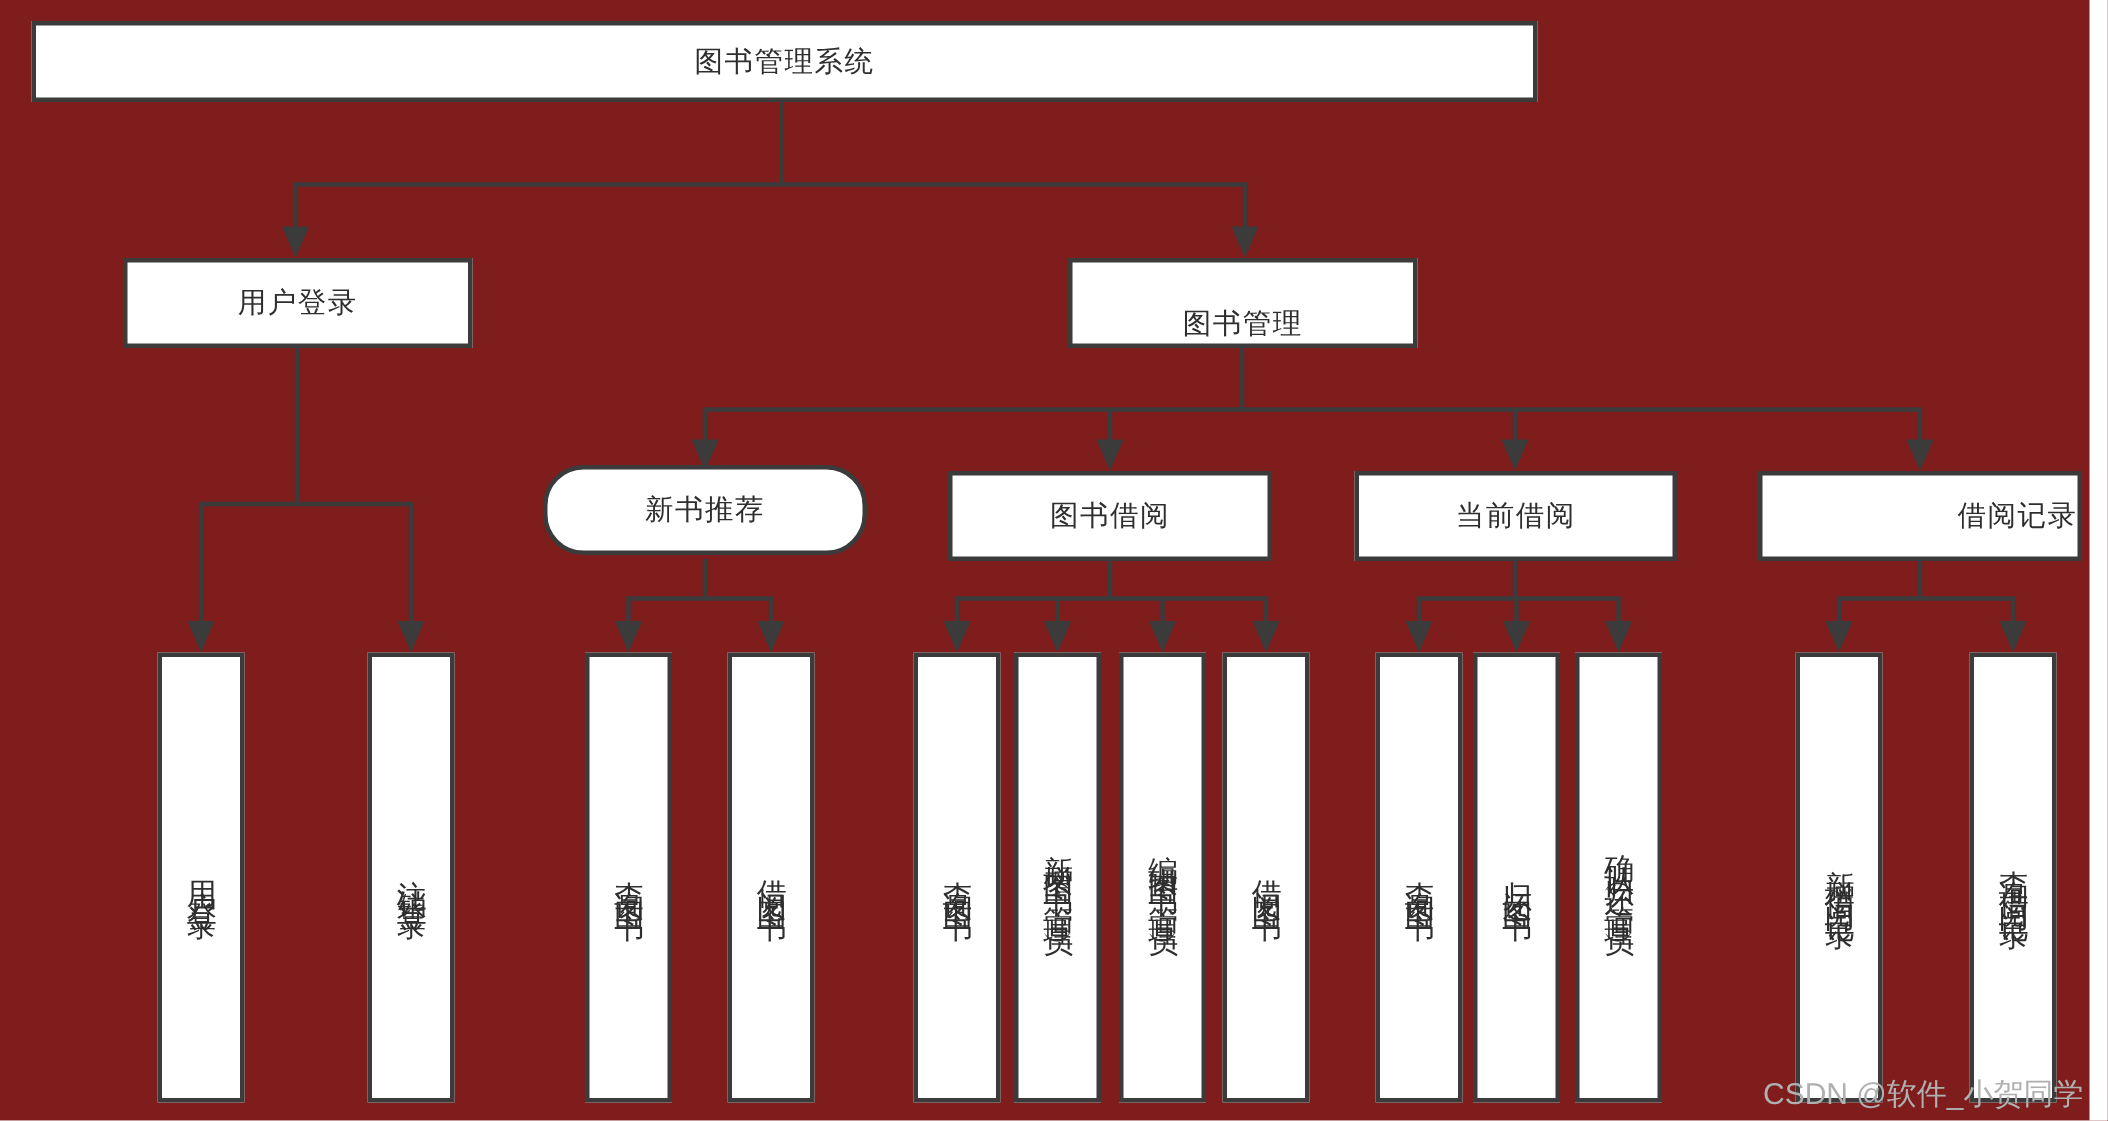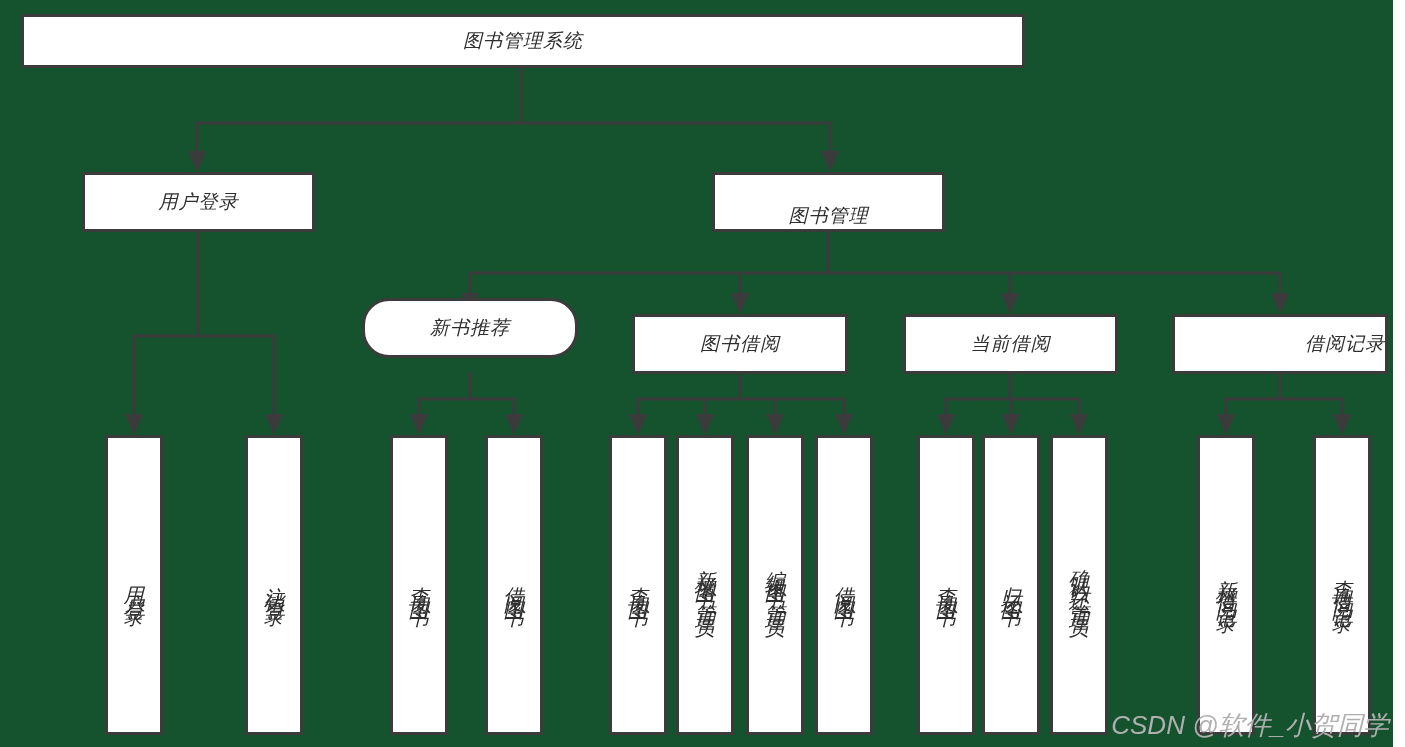--- a/index.html
+++ b/index.html
@@ -4,24 +4,23 @@
 <style>
   html, body {
     margin: 0;
     padding: 0;
     background: #ffffff;
   }
   .canvas {
     position: relative;
     width: 1393px;
     height: 747px;
-    background: #14532d;
+    background: #7f1d1d;
     font-family: "Liberation Sans", sans-serif;
     overflow: hidden;
-    font-style: italic;
   }
   .connectors {
     position: absolute;
     left: 0;
     top: 0;
     z-index: 0;
   }
   .box {
     position: absolute;
     box-sizing: border-box;
@@ -42,21 +41,21 @@
     writing-mode: vertical-rl;
     text-orientation: mixed;
     font-size: 20px;
     letter-spacing: 7px;
     line-height: 1;
   }
   .watermark {
     position: absolute;
     right: 4px;
     bottom: 4px;
-    font-size: 26px;
+    font-size: 20px;
     color: #b0b0b0;
     z-index: 2;
     white-space: nowrap;
     font-family: "Liberation Sans", sans-serif;
     margin-left: 32px;
   }
 </style>
 </head>
 <body>
 
@@ -99,21 +98,21 @@
     <span class="h-label">图书管理系统</span>
   </div>
 
   <div class="box" style="left:82px; top:172px; width:233px; height:60px;">
     <span class="h-label">用户登录</span>
   </div>
   <div class="box" style="left:712px; top:172px; width:233px; height:60px;align-items:flex-end;">
     <span class="h-label">图书管理</span>
   </div>
 
-  <div class="box" style="left:362px; top:298px; width:216px; height:60px;border-radius:27px;">
+  <div class="box" style="left:362px; top:310px; width:216px; height:60px;border-radius:27px;">
     <span class="h-label">新书推荐</span>
   </div>
   <div class="box" style="left:903px; top:314px; width:215px; height:60px;">
     <span class="h-label">当前借阅</span>
   </div>
   <div class="box" style="left:632px; top:314px; width:216px; height:60px;">
     <span class="h-label">图书借阅</span>
   </div>
   <div class="box" style="left:1172px; top:314px; width:216px; height:60px;justify-content:flex-end;">
     <span class="h-label">借阅记录</span>

